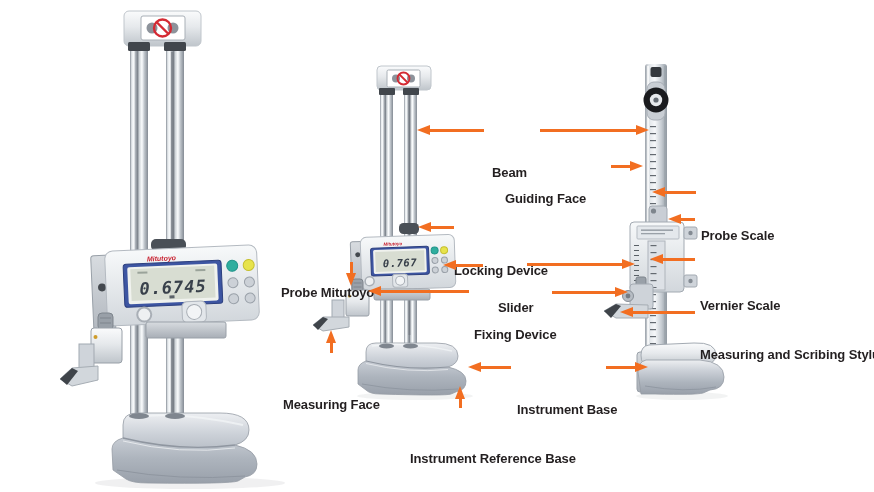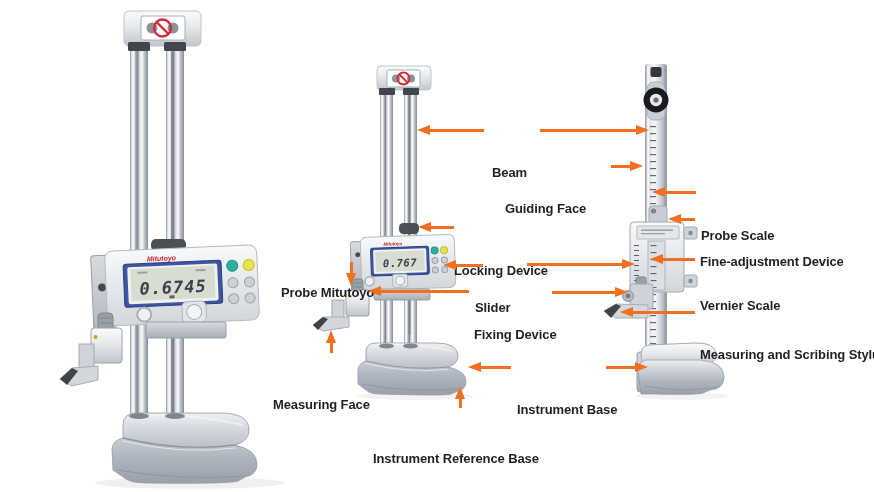--- a/index.html
+++ b/index.html
@@ -242,32 +242,31 @@
       <circle cx="628" cy="296" r="2.4" fill="#757c84"></circle>
     </g>
     <g>
       <polygon points="648,305 648,318 616,318 604,311 616,304" fill="#d2d7dc" stroke="#a6adb4"></polygon>
       <polygon points="604,311 616,304 621,306 611,318" fill="#3f444a"></polygon>
     </g>
   </g>
 </svg>
 
   <div class="lbl" style="left:492px;top:122px">Beam</div>
-  <div class="lbl" style="left:505px;top:158px">Guiding Face</div>
+  <div class="lbl" style="left:505px;top:148px">Guiding Face</div>
   <div class="lbl" style="left:701px;top:185px">Probe Scale</div>
-  <div class="lbl" style="left:700px;top:211px">Fine-adjustment Device</div>
   <div class="lbl" style="left:454px;top:220px">Locking Device</div>
   <div class="lbl" style="left:281px;top:242px">Probe Mitutoyo</div>
-  <div class="lbl" style="left:475px;top:257px">Slider</div>
+  <div class="lbl" style="left:498px;top:257px">Slider</div>
   <div class="lbl" style="left:700px;top:255px">Vernier Scale</div>
   <div class="lbl" style="left:474px;top:284px">Fixing Device</div>
   <div class="lbl" style="left:700px;top:304px">Measuring and Scribing Stylus</div>
-  <div class="lbl" style="left:273px;top:354px">Measuring Face</div>
+  <div class="lbl" style="left:283px;top:354px">Measuring Face</div>
   <div class="lbl" style="left:517px;top:359px">Instrument Base</div>
-  <div class="lbl" style="left:373px;top:408px">Instrument Reference Base</div>
+  <div class="lbl" style="left:410px;top:408px">Instrument Reference Base</div>
 
   <div class="hL" style="left:417px;top:124.5px"></div>
   <div class="sh" style="left:429px;top:128.5px;width:55px"></div>
   <div class="sh" style="left:540px;top:128.5px;width:97px"></div>
   <div class="hR" style="left:636px;top:124.5px"></div>
 
   <div class="sh" style="left:611px;top:164.5px;width:20px"></div>
   <div class="hR" style="left:630px;top:160.5px"></div>
 
   <div class="hL" style="left:652px;top:186.5px"></div>

